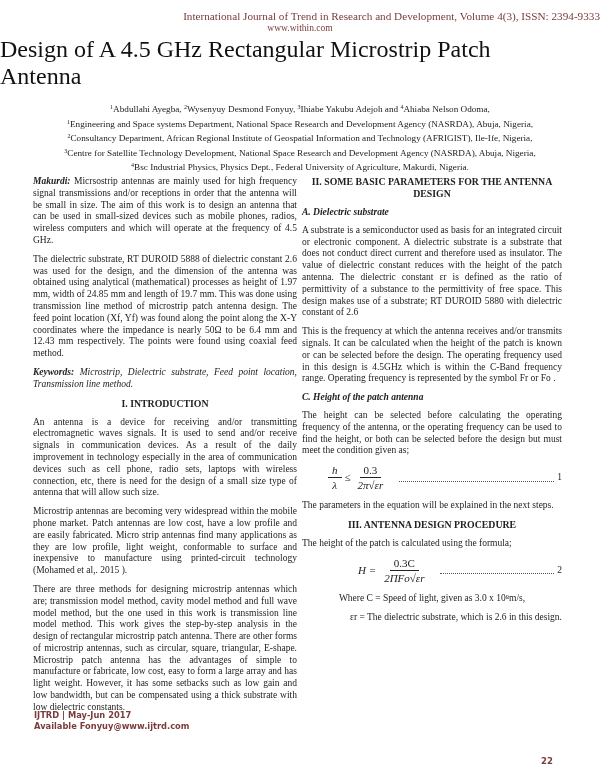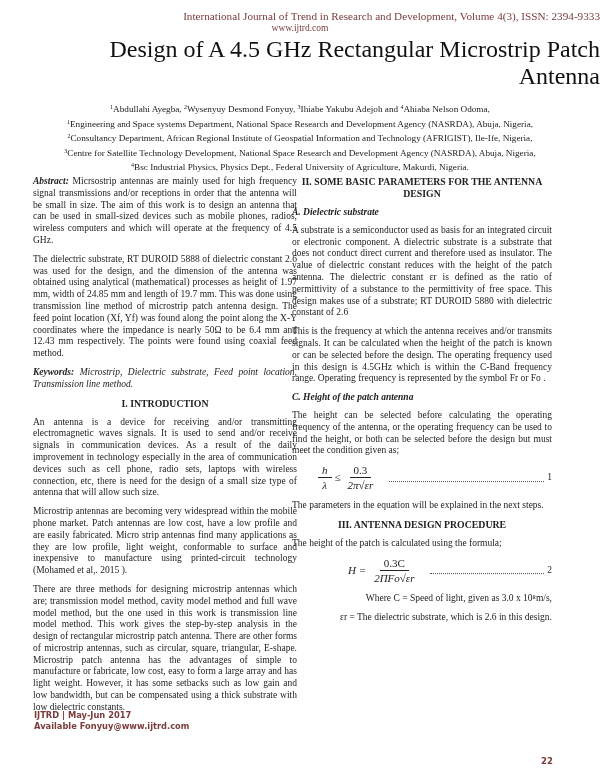--- a/index.html
+++ b/index.html
@@ -2,28 +2,28 @@
 <html><head>
 <meta charset="utf-8">
 <style>
   html, body { margin: 0; padding: 0; background: #ffffff; }
   body { width: 600px; height: 776px; position: relative; overflow: hidden;
          font-family: "Liberation Serif", "DejaVu Serif", serif; color: #1a1a1a; }
   .header-journal { position: absolute; top: 10px; left: 0; width: 600px; text-align: right;
          font-size: 11.2px; color: #7a3b3b; line-height: 13px; }
   .header-url { position: absolute; top: 23px; left: 0; width: 600px; text-align: center;
          font-size: 9.5px; color: #7a3b3b; line-height: 11px; }
-  .title { position: absolute; top: 36px; left: 0; width: 600px; text-align: right;
+  .title { position: absolute; top: 36px; left: 0; width: 600px; text-align: left;
          font-size: 24px; line-height: 27px; color: #111; }
   .authors { position: absolute; top: 101px; left: 0; width: 600px; text-align: center;
          font-size: 9.2px; line-height: 12.6px; color: #222; }
   .authors sup { font-size: 6px; vertical-align: 3px; }
   .col { position: absolute; top: 176px; font-size: 9.5px; line-height: 11.8px; color: #222; text-align: justify; }
   .col-left { left: 33px; width: 264px; }
-  .col-right { left: 292px; width: 260px; }
+  .col-right { left: 302px; width: 260px; }
   .col p { margin: 0 0 7px 0; }
   .sec-head { text-align: center; font-weight: bold; font-size: 9.8px; margin: 4px 0 7px 0; line-height: 12px; }
   .sub-head { font-weight: bold; font-style: italic; margin: 0 0 6px 0; }
   .kw-label { font-weight: bold; font-style: italic; }
   .kw-text { font-style: italic; }
   .abs-label { font-weight: bold; font-style: italic; }
   .eq { display: flex; align-items: center; margin: 4px 0 8px 0; }
   .frac { display: inline-flex; flex-direction: column; align-items: center; font-style: italic; font-size: 11px; }
   .frac .num { border-bottom: 1px solid #222; padding: 0 4px; line-height: 13px; }
   .frac .den { line-height: 14px; padding: 0 4px; }
@@ -31,39 +31,39 @@
   .eq-num { font-size: 9.5px; }
   .footer { position: absolute; left: 34px; top: 710px; font-family: "DejaVu Sans", sans-serif;
             font-weight: bold; font-size: 8.3px; line-height: 11px; color: #7a3b3b; }
   .page-num { position: absolute; left: 541px; top: 756px; font-family: "DejaVu Sans", sans-serif;
             font-weight: bold; font-size: 8.5px; color: #7a3b3b; }
 </style>
 </head>
 <body>
 
 <div class="header-journal">International Journal of Trend in Research and Development, Volume 4(3), ISSN: 2394-9333</div>
-<div class="header-url">www.ijtrd.com</div>
+<div class="header-url">www.within.com</div>
 
 <div class="title">
   <div>Design of A 4.5 GHz Rectangular Microstrip Patch</div>
   <div>Antenna</div>
 </div>
 
 <div class="authors">
   <div>
     <sup>1</sup><span>Abdullahi Ayegba, </span><sup>2</sup><span>Wysenyuy Desmond  Fonyuy, </span><sup>3</sup><span>Ihiabe Yakubu Adejoh and </span><sup>4</sup><span>Ahiaba Nelson Odoma,</span>
   </div>
   <div><sup>1</sup><span>Engineering and Space systems Department, National Space Research and Development Agency (NASRDA), Abuja, Nigeria,</span></div>
   <div><sup>2</sup><span>Consultancy Department, African Regional Institute of Geospatial Information and Technology (AFRIGIST), Ile-Ife, Nigeria,</span></div>
   <div><sup>3</sup><span>Centre for Satellite Technology Development, National Space Research and Development Agency (NASRDA), Abuja, Nigeria,</span></div>
   <div><sup>4</sup><span>Bsc Industrial Physics, Physics Dept., Federal University of Agriculture, Makurdi, Nigeria.</span></div>
 </div>
 
 <div class="col col-left">
-  <p><span class="abs-label">Abstract:</span><span> Micrsostrip antennas are mainly used for high frequency signal transmissions and/or receptions in order that the antenna will be small in size.  The aim of this work is to design an antenna that can be used in small-sized devices such as mobile phones, radios, wireless computers and which will operate at the frequency of   4.5 GHz.</span></p>
+  <p><span class="abs-label">Makurdi:</span><span> Micrsostrip antennas are mainly used for high frequency signal transmissions and/or receptions in order that the antenna will be small in size.  The aim of this work is to design an antenna that can be used in small-sized devices such as mobile phones, radios, wireless computers and which will operate at the frequency of   4.5 GHz.</span></p>
   <p>The dielectric substrate, RT DUROID 5888 of dielectric constant 2.6 was used for the design, and the dimension of the antenna was obtained using analytical (mathematical) processes as height of 1.97 mm, width of 24.85 mm and length of 19.7 mm. This was done using transmission line method of microstrip patch antenna design. The feed point location (Xf, Yf) was found along the point along the X-Y coordinates where the impedance is nearly 50Ω to be 6.4 mm and 12.43 mm respectively. The points were found using coaxial feed method.</p>
   <p><span class="kw-label">Keywords:</span><span class="kw-text"> Microstrip, Dielectric substrate, Feed point location, Transmission line method.</span></p>
   <div class="sec-head">I. INTRODUCTION</div>
   <p>An antenna is a device for receiving and/or transmitting electromagnetic waves signals. It is used to send and/or receive signals in communication devices. As a result of the daily improvement in technology especially in the area of communication devices such as cell phone, radio sets, laptops with wireless connection, etc, there is need for the design of a small size type of antenna that will allow such size.</p>
   <p>Microstrip antennas are becoming very widespread within the mobile phone market. Patch antennas are low cost, have a low profile and are easily fabricated. Micro strip antennas find many applications as they are low profile, light weight, conformable to surface and inexpensive to manufacture using printed-circuit technology (Mohamed et al,. 2015 ).</p>
   <p>There are three methods for designing microstrip antennas which are; transmission model method, cavity model method and full wave model method, but the one used in this work is transmission line model method. This work gives the step-by-step analysis in the design of rectangular microstrip patch antenna. There are other forms of microstrip antennas, such as circular, square, triangular, E-shape. Microstrip patch antenna has the advantages of simple to manufacture or fabricate, low cost, easy to form a large array and has light weight. However, it has some setbacks such as low gain and low bandwidth, but can be compensated using a thick substrate with low dielectric constants.</p>
 </div>
 
 <div class="col col-right">
   <div class="sec-head" style="margin-top:0">II. SOME BASIC PARAMETERS FOR THE ANTENNA DESIGN</div>
@@ -94,21 +94,21 @@
   <div class="eq" style="padding-left:56px">
     <span style="font-style:italic;font-size:11px;margin-right:4px">H =</span>
     <span class="frac">
       <span class="num" style="font-style:normal">0.3C</span>
       <span class="den">2ΠFo√εr</span>
     </span>
     <span class="eq-dots"></span>
     <span class="eq-num">2</span>
   </div>
 
-  <p style="text-align:right">Where C = Speed of light, given as 3.0 x 10⁸m/s,</p>
+  <p style="text-align:center">Where C = Speed of light, given as 3.0 x 10⁸m/s,</p>
   <p style="text-align:right">εr = The dielectric substrate, which is 2.6 in this design.</p>
 </div>
 
 <div class="footer">
   <div>IJTRD | May-Jun 2017</div>
   <div>Available Fonyuy@www.ijtrd.com</div>
 </div>
 <div class="page-num">22</div>
 
 </body></html>

